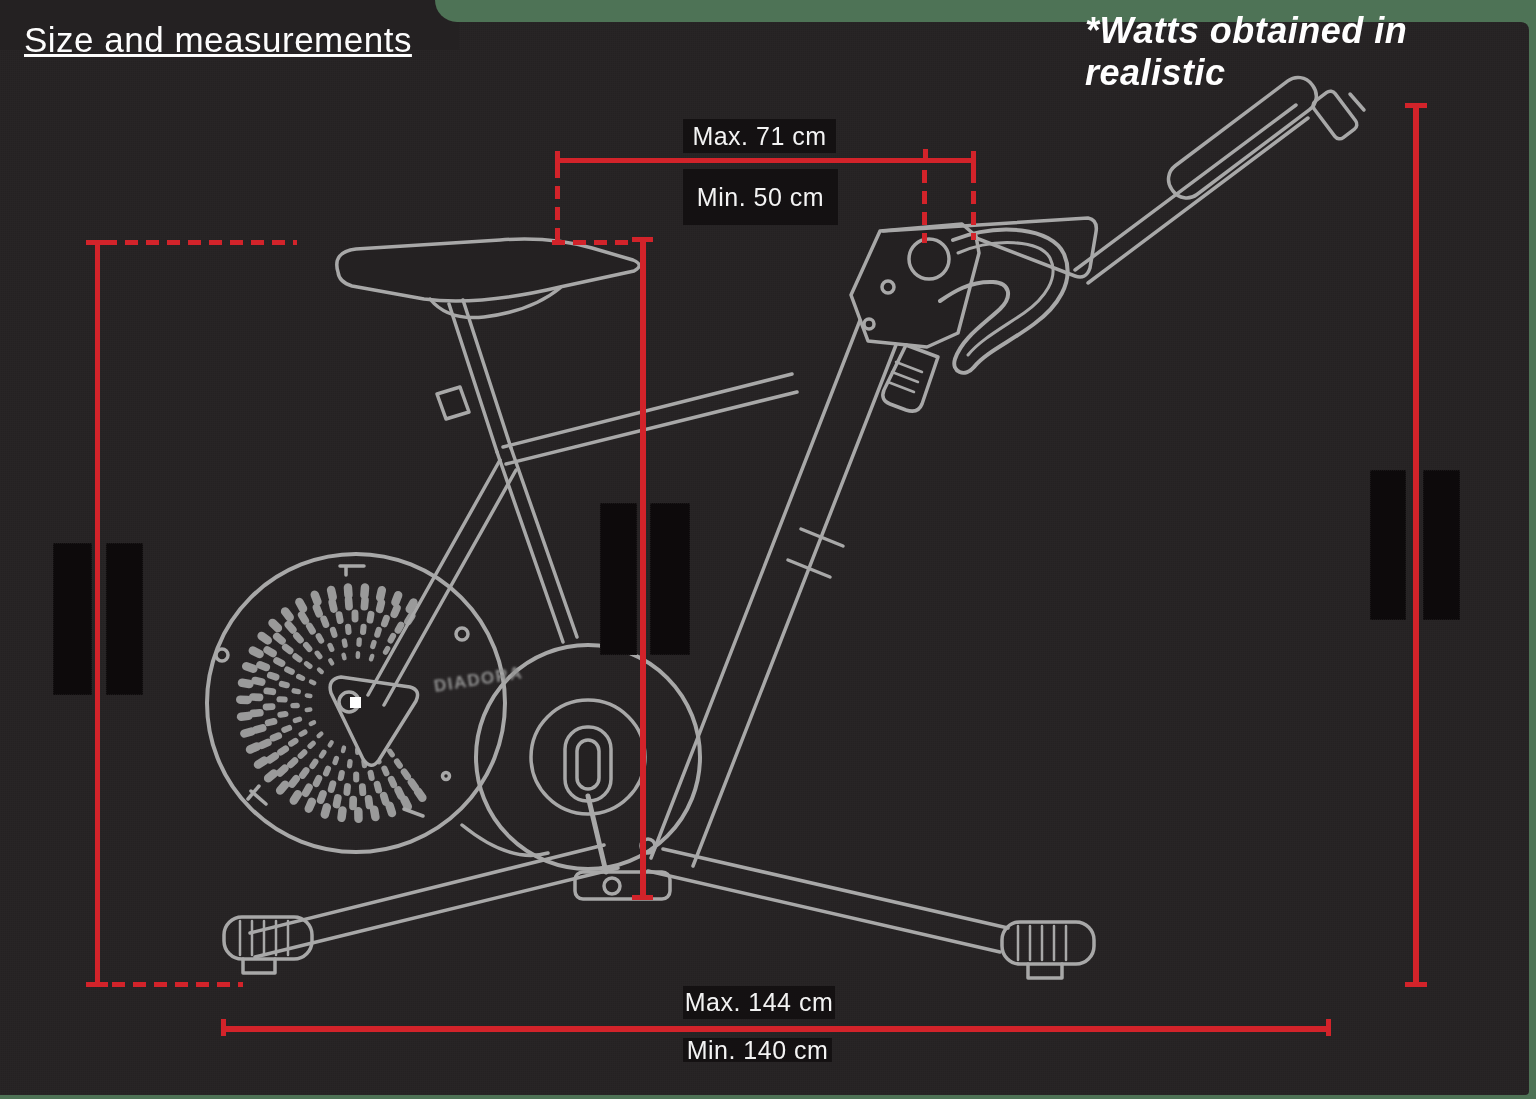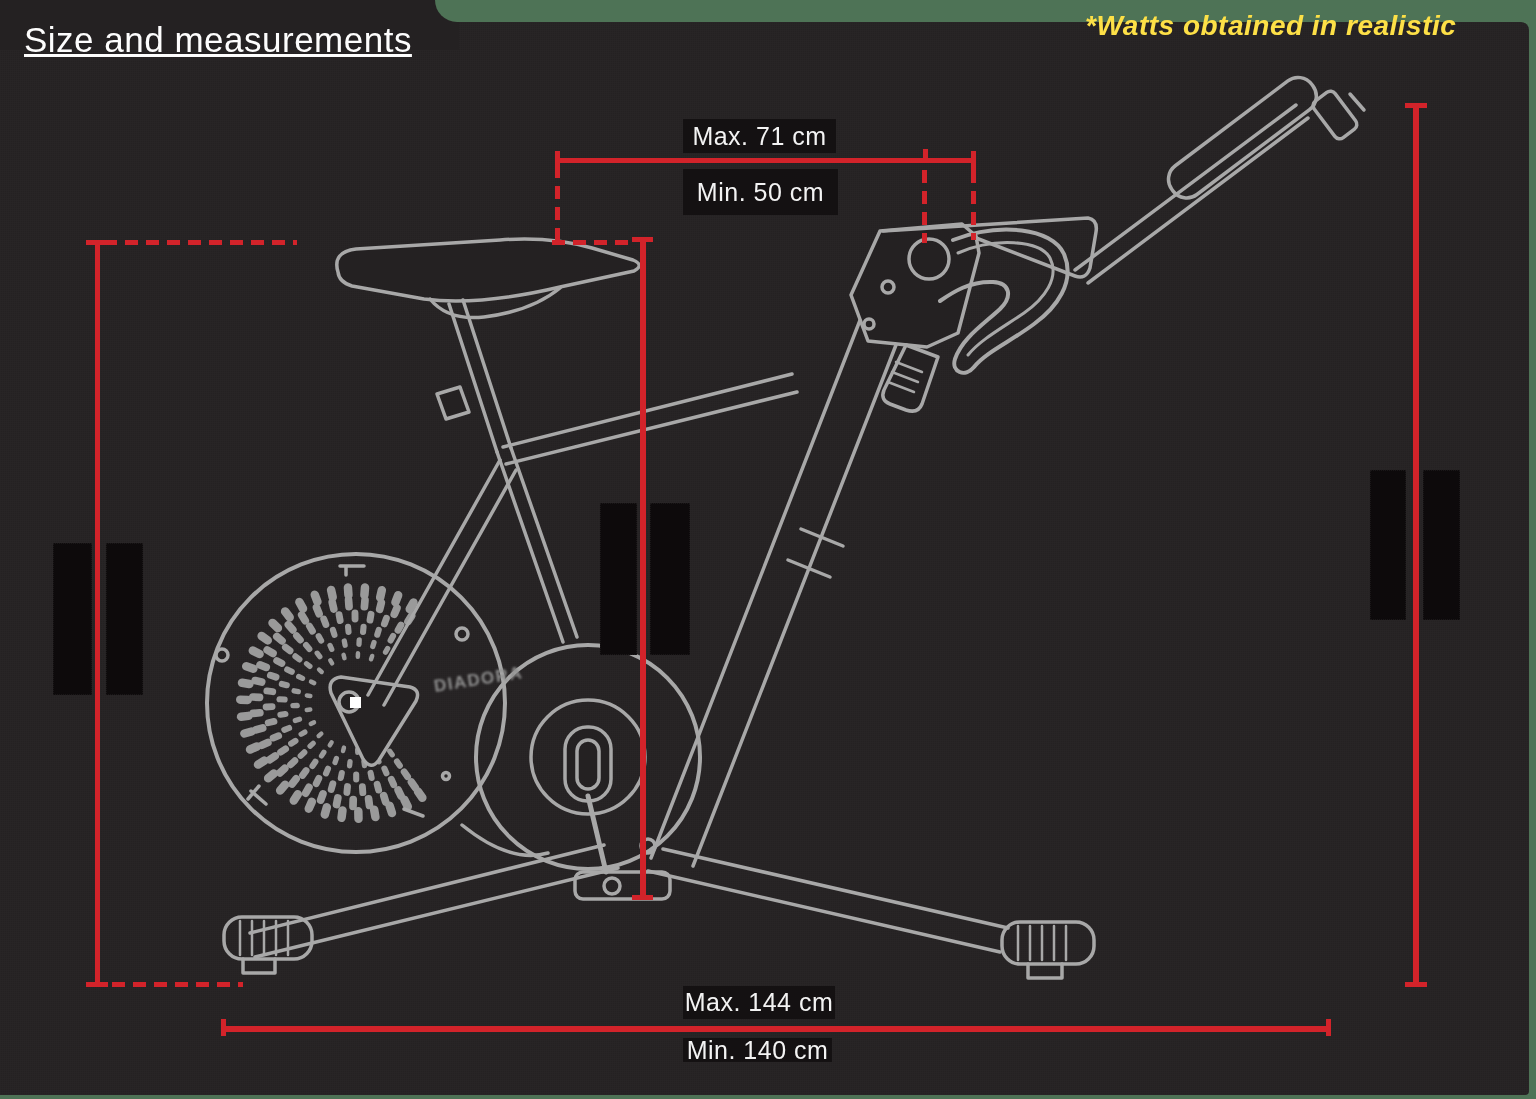--- a/index.html
+++ b/index.html
@@ -17,22 +17,22 @@
 
   .panel{position:absolute;left:0;top:22px;right:7px;bottom:4px;background:var(--panel_dark);
     border-top-right-radius:8px;border-bottom-right-radius:4px;}
   .panel::before{content:"";position:absolute;inset:0;
     background-image:repeating-linear-gradient(0deg,rgba(255,255,255,.012) 0 1px,transparent 1px 2px),
                      repeating-linear-gradient(90deg,rgba(255,255,255,.012) 0 1px,transparent 1px 2px);}
   .title-tab{position:absolute;left:0;top:0;width:459px;height:50px;background:var(--panel_dark);}
   .tab-flare{position:absolute;left:435px;top:0;width:25px;height:22px;background:var(--backdrop_green);
     border-bottom-left-radius:25px;}
   .page-title{position:absolute;left:24px;top:20px;font-size:35px;font-weight:400;color:#fdfdfd;letter-spacing:.5px;z-index:6;text-decoration:underline;}
-  .watermark{position:absolute;left:1085px;top:10px;font-size:28px;font-style:italic;font-weight:700;
-    color:#fde047;z-index:5;letter-spacing:.5px;}
+  .watermark{position:absolute;left:1085px;top:10px;font-size:36px;font-style:italic;font-weight:700;
+    color:#ffffff;z-index:5;letter-spacing:.5px;}
 
   svg.bike{position:absolute;left:0;top:0;width:1536px;height:1099px;z-index:2;}
 
   .measures{position:absolute;left:0;top:0;width:1536px;height:1099px;z-index:3;}
   .measures > div{position:absolute;}
   .solid-h{height:5px;background:var(--measure_red);}
   .solid-v{width:6px;background:var(--measure_red);}
   .tick-v{width:5px;background:var(--measure_red);}
   .cap-h{height:5px;background:var(--measure_red);}
   .dash-h{height:5px;background:repeating-linear-gradient(90deg,var(--measure_red) 0 13px,transparent 13px 21px);}
@@ -290,21 +290,21 @@
   <div class="hiddenbox" style="left:1423px;top:470px;width:37px;height:150px;"></div>
 
   <div class="solid-h" style="left:558px;top:158px;width:417px;"></div>
   <div class="tick-v" style="left:555px;top:151px;height:19px;"></div>
   <div class="tick-v" style="left:971px;top:151px;height:19px;"></div>
   <div class="tick-v" style="left:923px;top:149px;height:11px;"></div>
   <div class="dash-v" style="left:555px;top:165px;height:77px;"></div>
   <div class="dash-v" style="left:922px;top:170px;height:73px;"></div>
   <div class="dash-v" style="left:971px;top:170px;height:70px;"></div>
   <div class="mlabel" style="left:683px;top:119px;width:153px;height:34px;">Max. 71 cm</div>
-  <div class="mlabel" style="left:683px;top:169px;width:155px;height:46px;">Min. 50 cm</div>
+  <div class="mlabel" style="left:683px;top:169px;width:155px;height:56px;">Min. 50 cm</div>
 
   <div class="dash-h" style="left:104px;top:240px;width:193px;"></div>
   <div class="dash-h" style="left:552px;top:240px;width:82px;"></div>
 
   <div class="cap-h" style="left:632px;top:237px;width:21px;"></div>
   <div class="solid-v" style="left:640px;top:240px;height:658px;"></div>
   <div class="cap-h" style="left:632px;top:895px;width:21px;"></div>
 
   <div class="cap-h" style="left:86px;top:240px;width:22px;"></div>
   <div class="solid-v" style="left:95px;top:242px;height:743px;width:5px;"></div>

